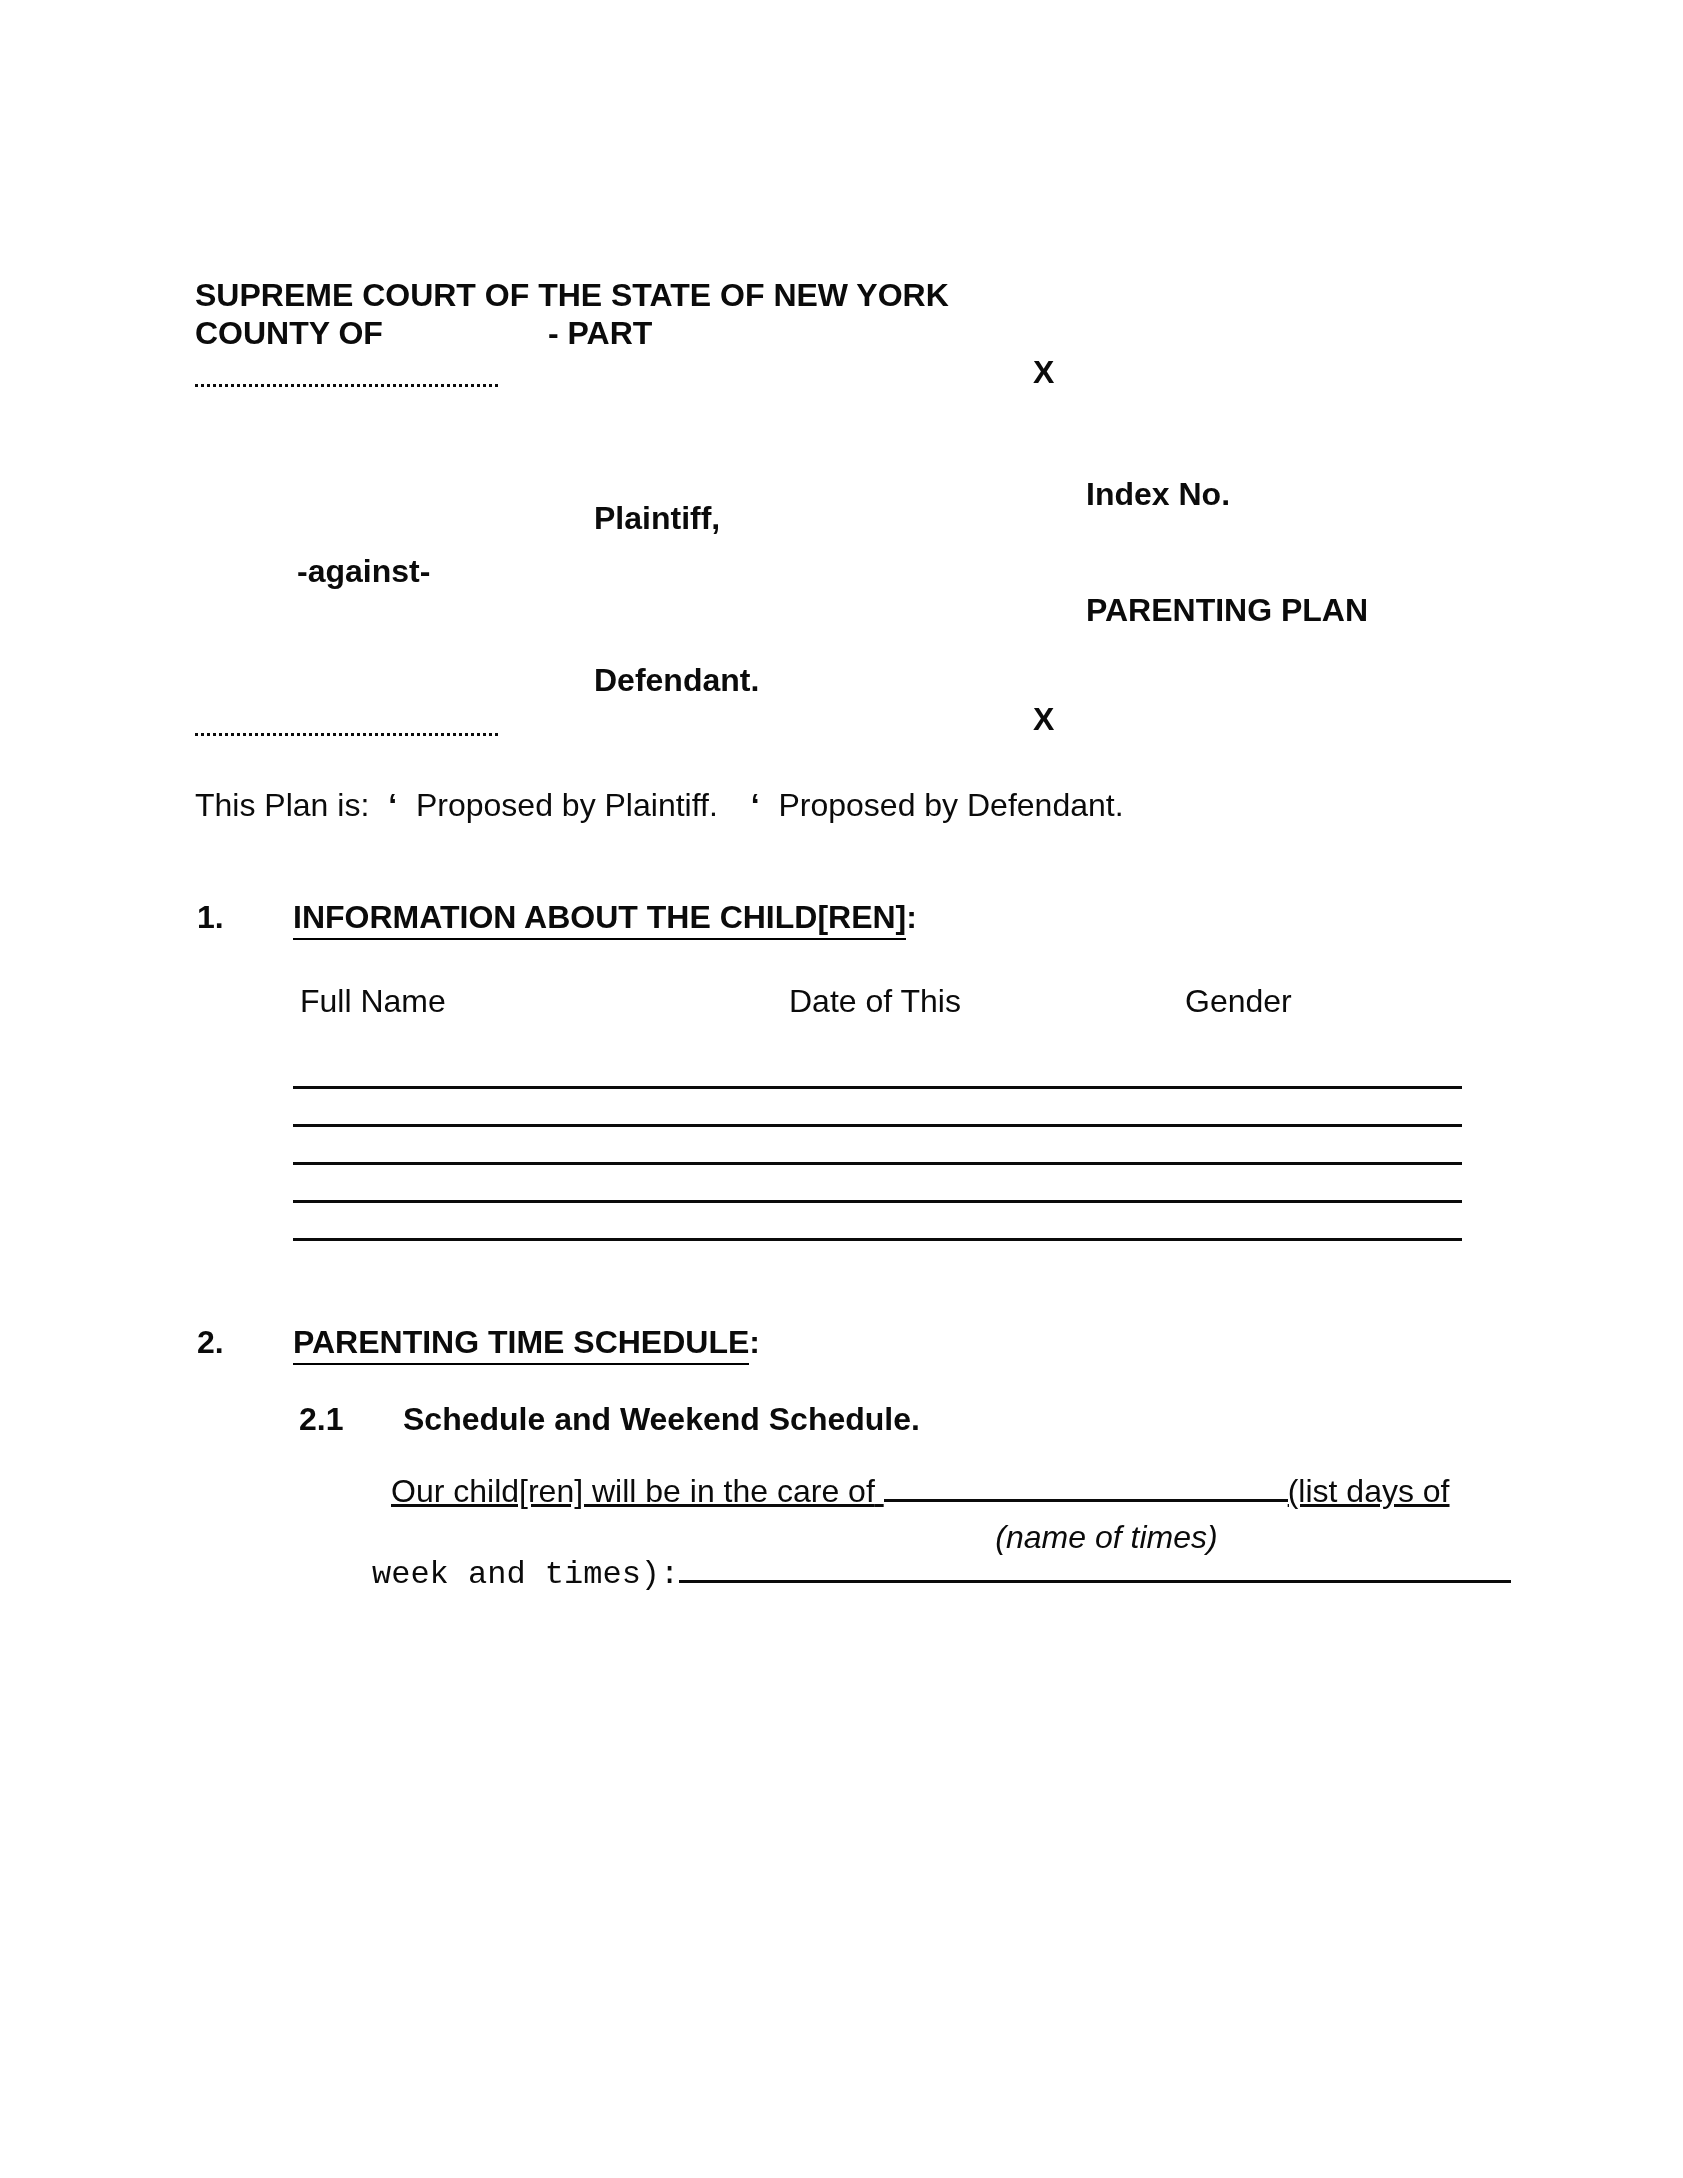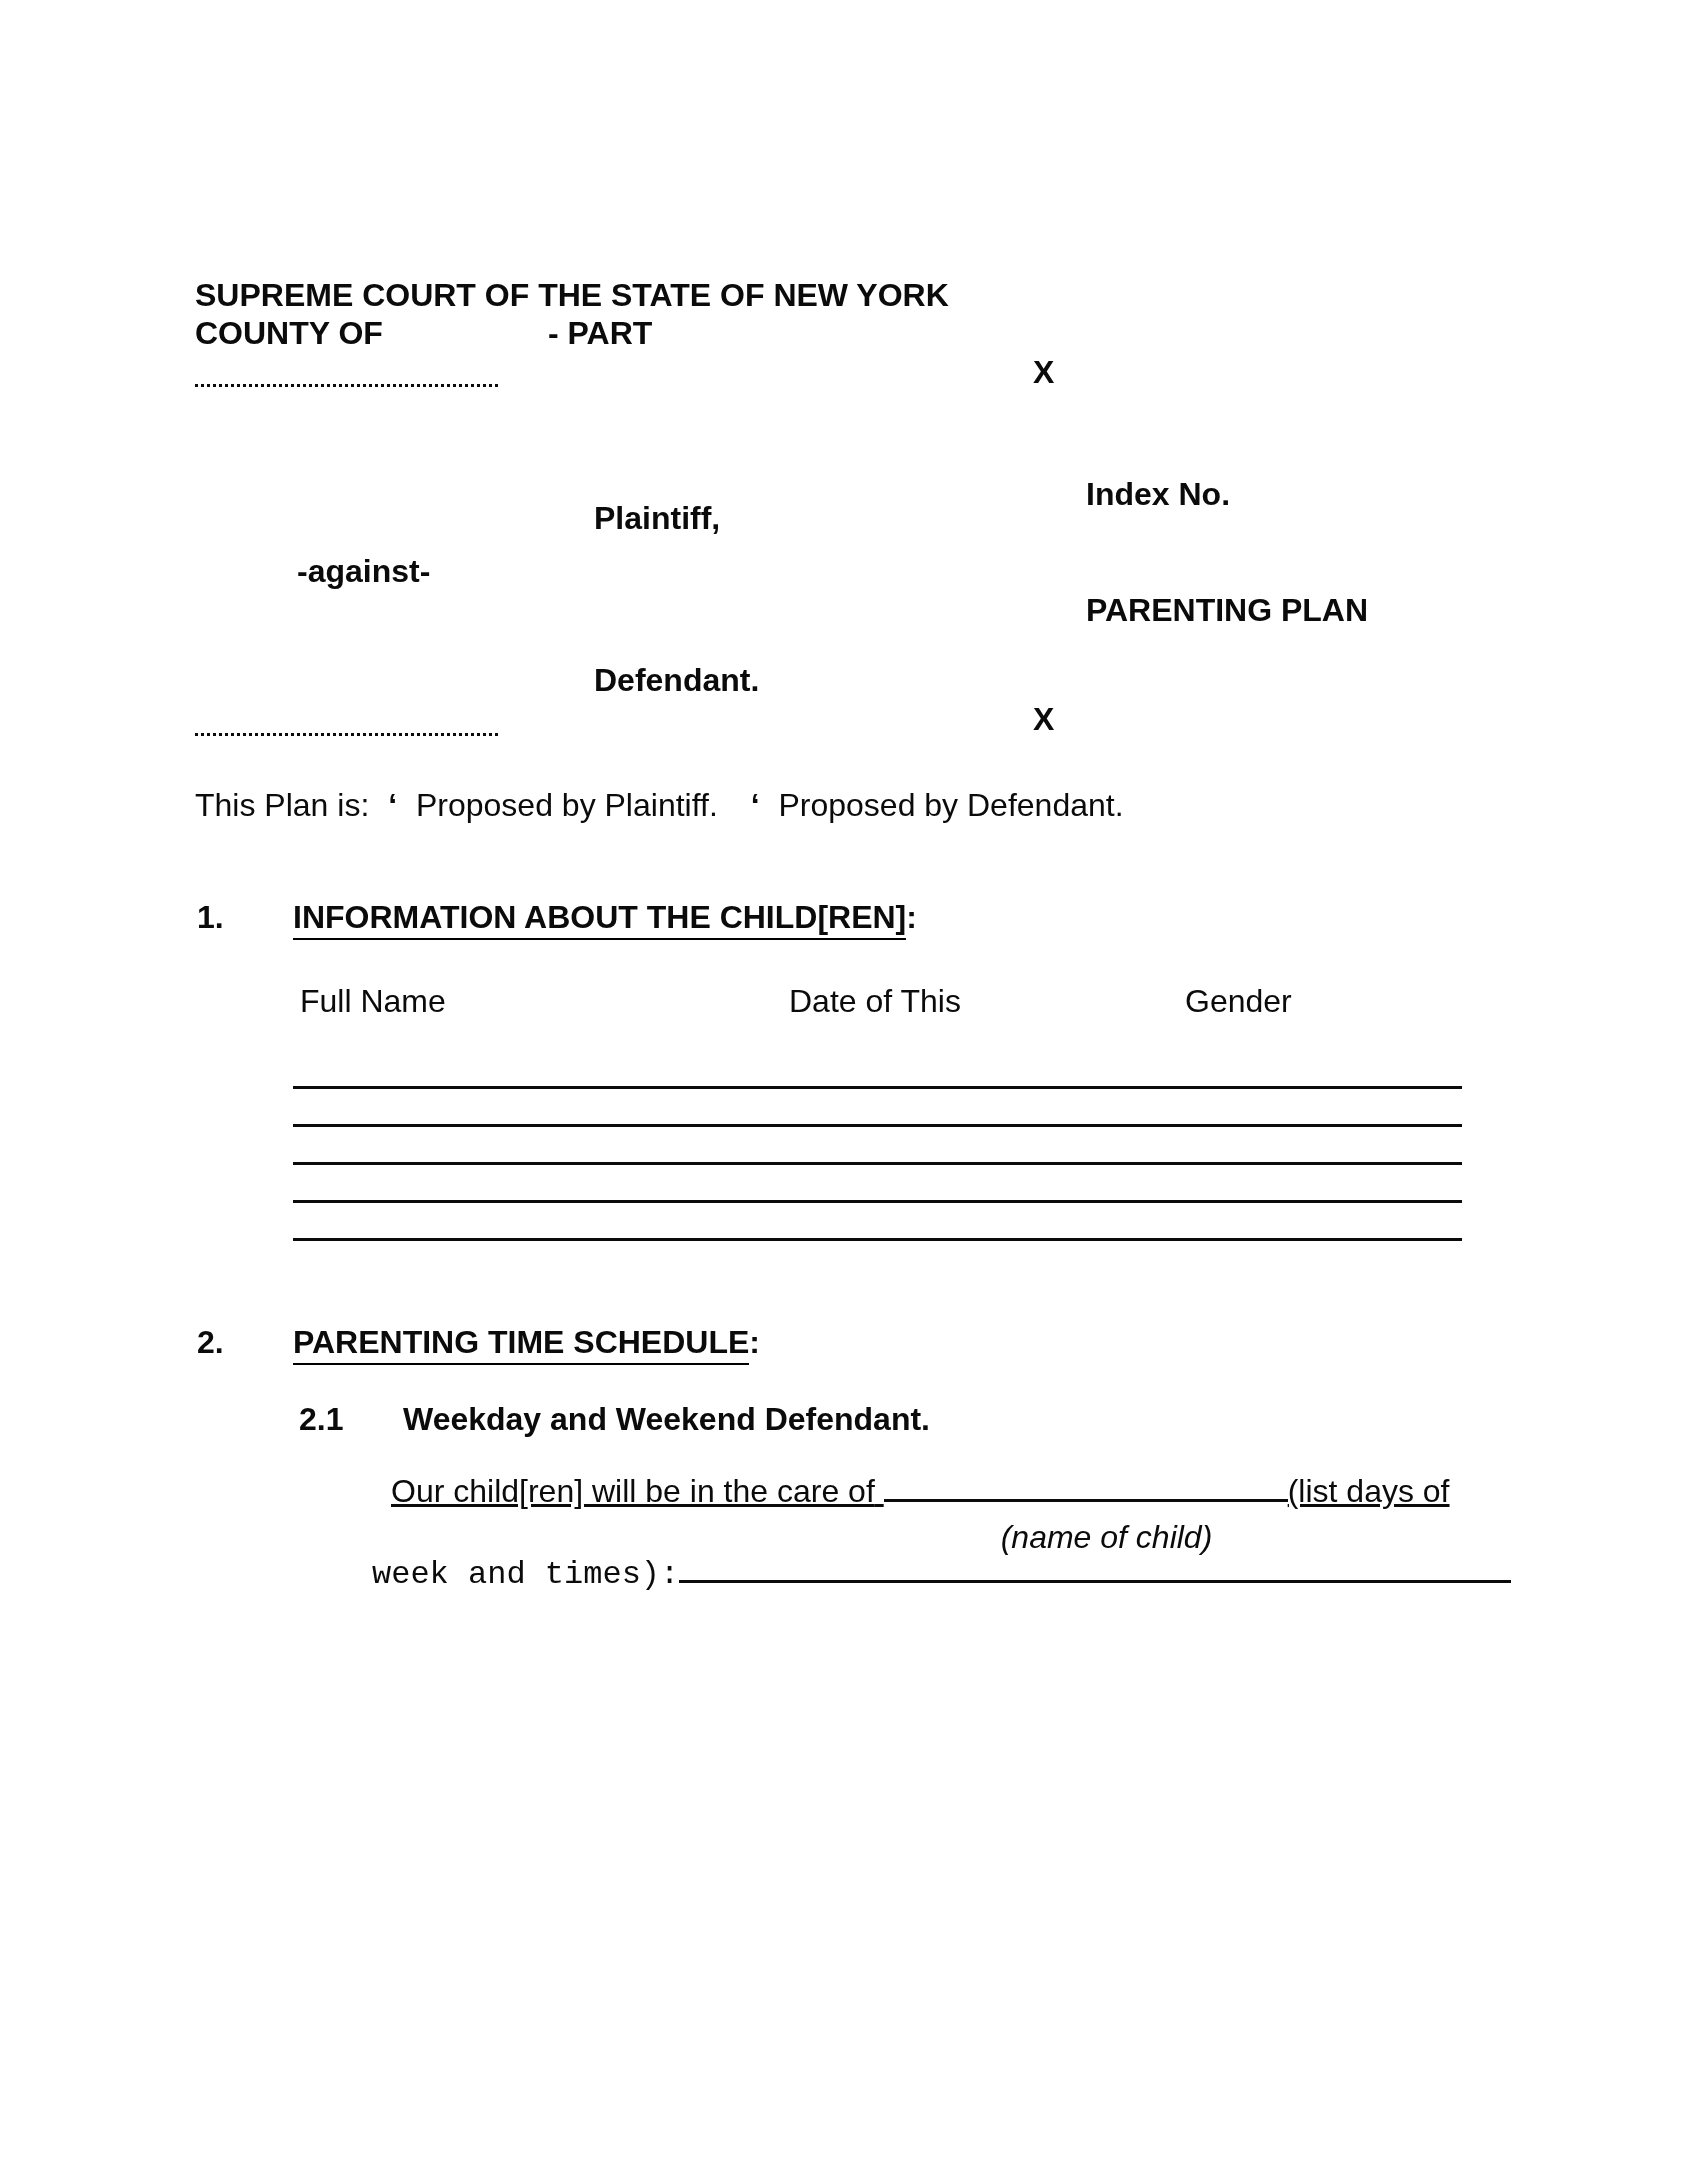--- a/index.html
+++ b/index.html
@@ -74,28 +74,28 @@
       <div class="rule"></div>
       <div class="rule"></div>
     </div>
 
   <div class="abs b" style="left:197px;top:1324px;">2.</div>
   <div class="abs b" style="left:293px;top:1324px;">
     <span class="u">PARENTING TIME SCHEDULE</span><span>:</span>
   </div>
 
   <div class="abs b" style="left:299px;top:1401px;">2.1</div>
-  <div class="abs b" style="left:403px;top:1401px;">Weekday and Weekend Defendant.</div>
+  <div class="abs b" style="left:403px;top:1401px;">Schedule and Weekend Schedule.</div>
 
   <div class="abs" style="left:391px;top:1473px;text-decoration:underline;">
     <span>Our child[ren] will be in the care of</span>
     <span class="blank blank-care"></span><span>(list days of</span>
   </div>
 
-  <div class="abs i centered" style="left:903px;top:1519px;width:407px;">(name of child)</div>
+  <div class="abs i centered" style="left:903px;top:1519px;width:407px;">(name of times)</div>
 
   <div class="abs" style="left:372px;top:1556px;font-family:Liberation Mono, monospace;">
     <span>week and times):</span><span class="blank blank-week"></span>
   </div>
 
   <div class="abs" style="left:391px;top:1622px;width:1071px;">
       <div class="rule"></div>
       <div class="rule"></div>
       <div class="rule"></div>
       <div class="rule"></div>

